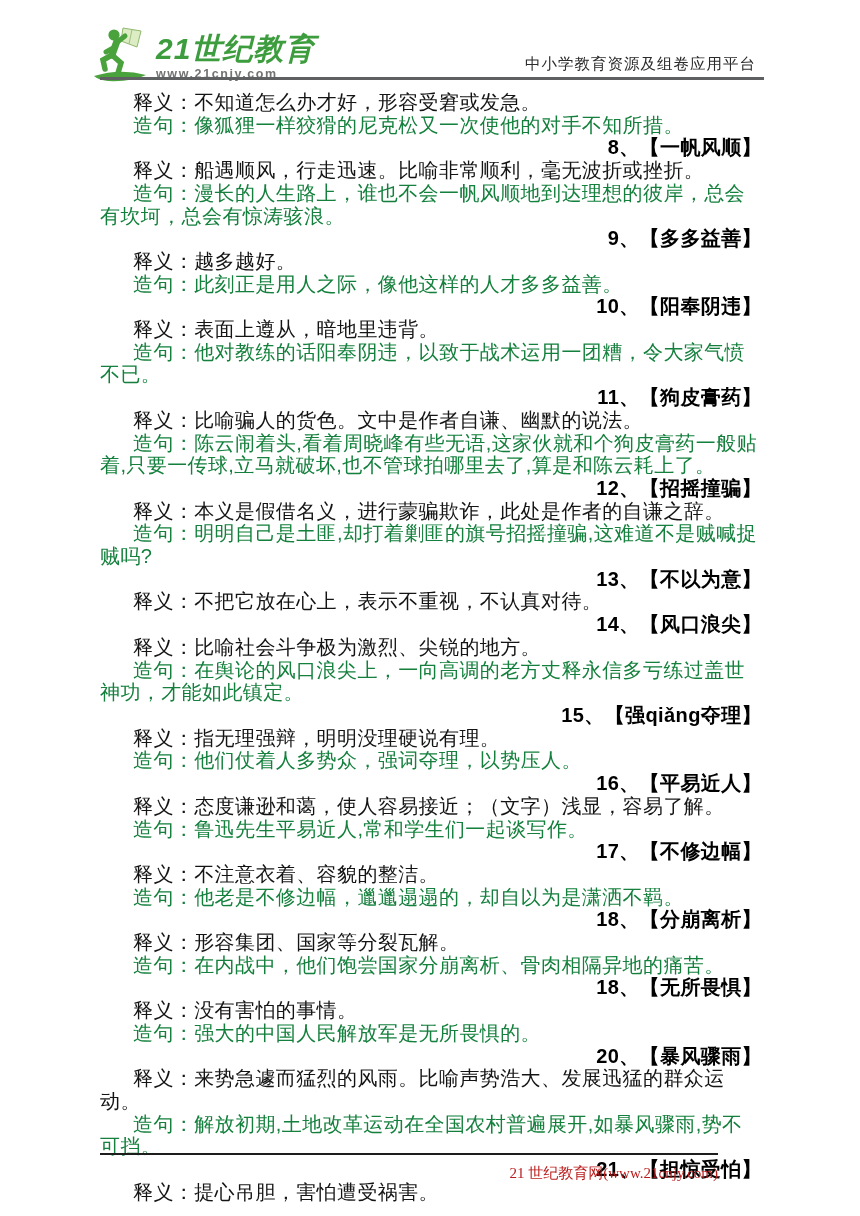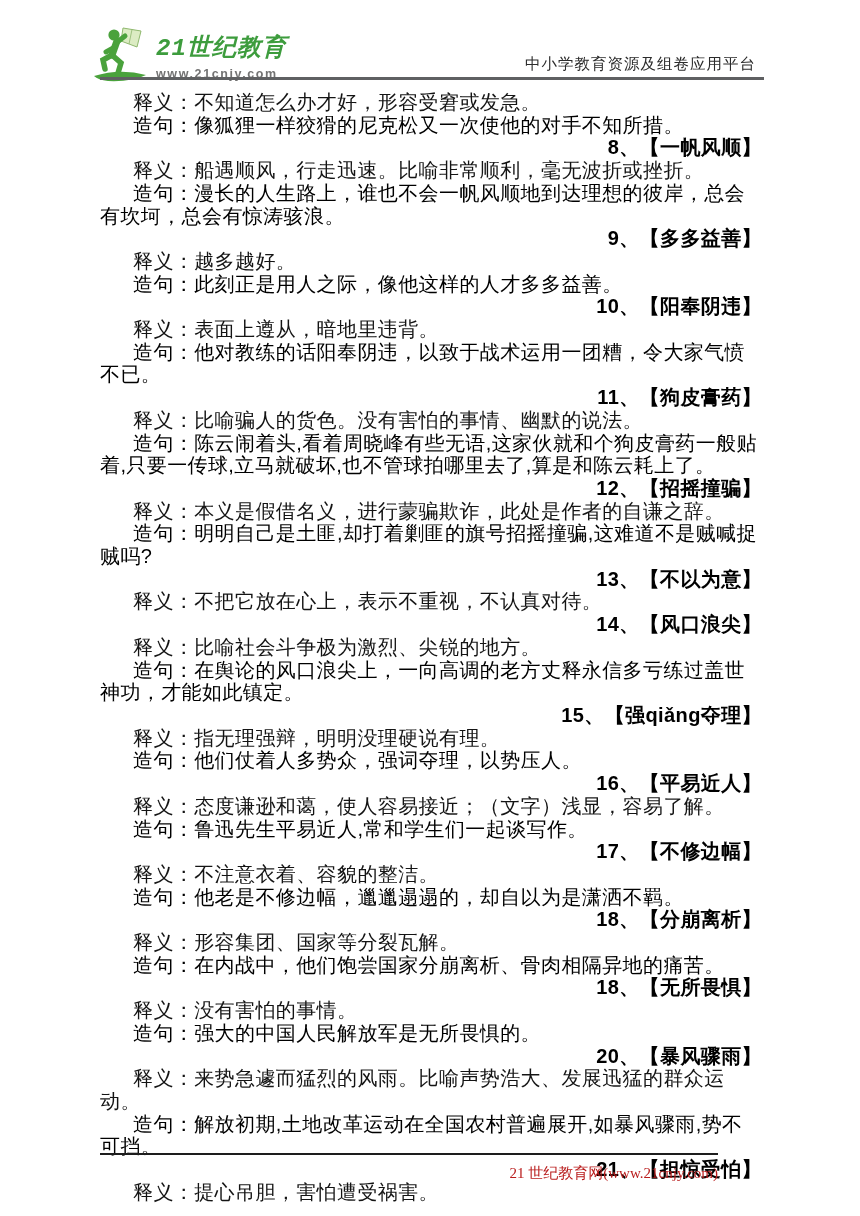--- a/index.html
+++ b/index.html
@@ -5,42 +5,42 @@
   html,body{margin:0;padding:0;}
   body{
     width:860px;height:1216px;position:relative;background:#ffffff;
     font-family:"Liberation Sans", sans-serif;overflow:hidden;
   }
   
   .logo{position:absolute;left:92px;top:26px;display:flex;align-items:flex-start;}
   .logo svg{display:block;}
   .logo-text{margin-left:4px;margin-top:8px;}
   .brand{
-    font-size:24px;font-weight:bold;font-style:italic;color:#3d9c3d;
-    line-height:30px;letter-spacing:1px;font-family:Liberation Mono, monospace;
+    font-size:30px;font-weight:bold;font-style:italic;color:#3d9c3d;
+    line-height:30px;letter-spacing:1px;
   }
   .logo-url{
     font-size:12.5px;font-weight:bold;color:#737373;letter-spacing:1.6px;
     margin-top:3px;
   }
   .platform{
     position:absolute;top:54px;right:104px;font-size:15.5px;color:#2b2b2b;
     letter-spacing:1px;
   }
   .header-rule{
     position:absolute;top:77px;left:100px;width:664px;height:3px;background:#5f6062;
   }
   
   .content{position:absolute;top:91px;left:100px;width:662px;}
   .line{
     margin:0;font-size:20px;line-height:22.7px;text-indent:33px;
     color:#141414;letter-spacing:0.4px;
   }
   .title{font-weight:bold;color:#000;text-align:right;}
-  .zaoju{color:#000000;}
+  .zaoju{color:#15803d;}
   
   .footer-rule{
     position:absolute;top:1153px;left:100px;width:618px;height:2px;background:#1d1d1d;
   }
   .footer-text{
     position:absolute;top:1164px;left:100px;width:618px;text-align:right;
     font-size:15px;color:#b91c1c;font-family:"Liberation Serif", serif;
   }
 </style>
 </head>
@@ -93,21 +93,21 @@
   </div>
 
   <div class="entry">
     <p class="line title">10、【阳奉阴违】</p>
     <p class="line shiyi">释义：表面上遵从，暗地里违背。</p>
     <p class="line zaoju">造句：他对教练的话阳奉阴违，以致于战术运用一团糟，令大家气愤不已。</p>
   </div>
 
   <div class="entry">
     <p class="line title">11、【狗皮膏药】</p>
-    <p class="line shiyi">释义：比喻骗人的货色。没有害怕的事情、幽默的说法。</p>
+    <p class="line shiyi">释义：比喻骗人的货色。文中是作者自谦、幽默的说法。</p>
     <p class="line zaoju">造句：陈云闹着头,看着周晓峰有些无语,这家伙就和个狗皮膏药一般贴着,只要一传球,立马就破坏,也不管球拍哪里去了,算是和陈云耗上了。</p>
   </div>
 
   <div class="entry">
     <p class="line title">12、【招摇撞骗】</p>
     <p class="line shiyi">释义：本义是假借名义，进行蒙骗欺诈，此处是作者的自谦之辞。</p>
     <p class="line zaoju">造句：明明自己是土匪,却打着剿匪的旗号招摇撞骗,这难道不是贼喊捉贼吗?</p>
   </div>
 
   <div class="entry">

